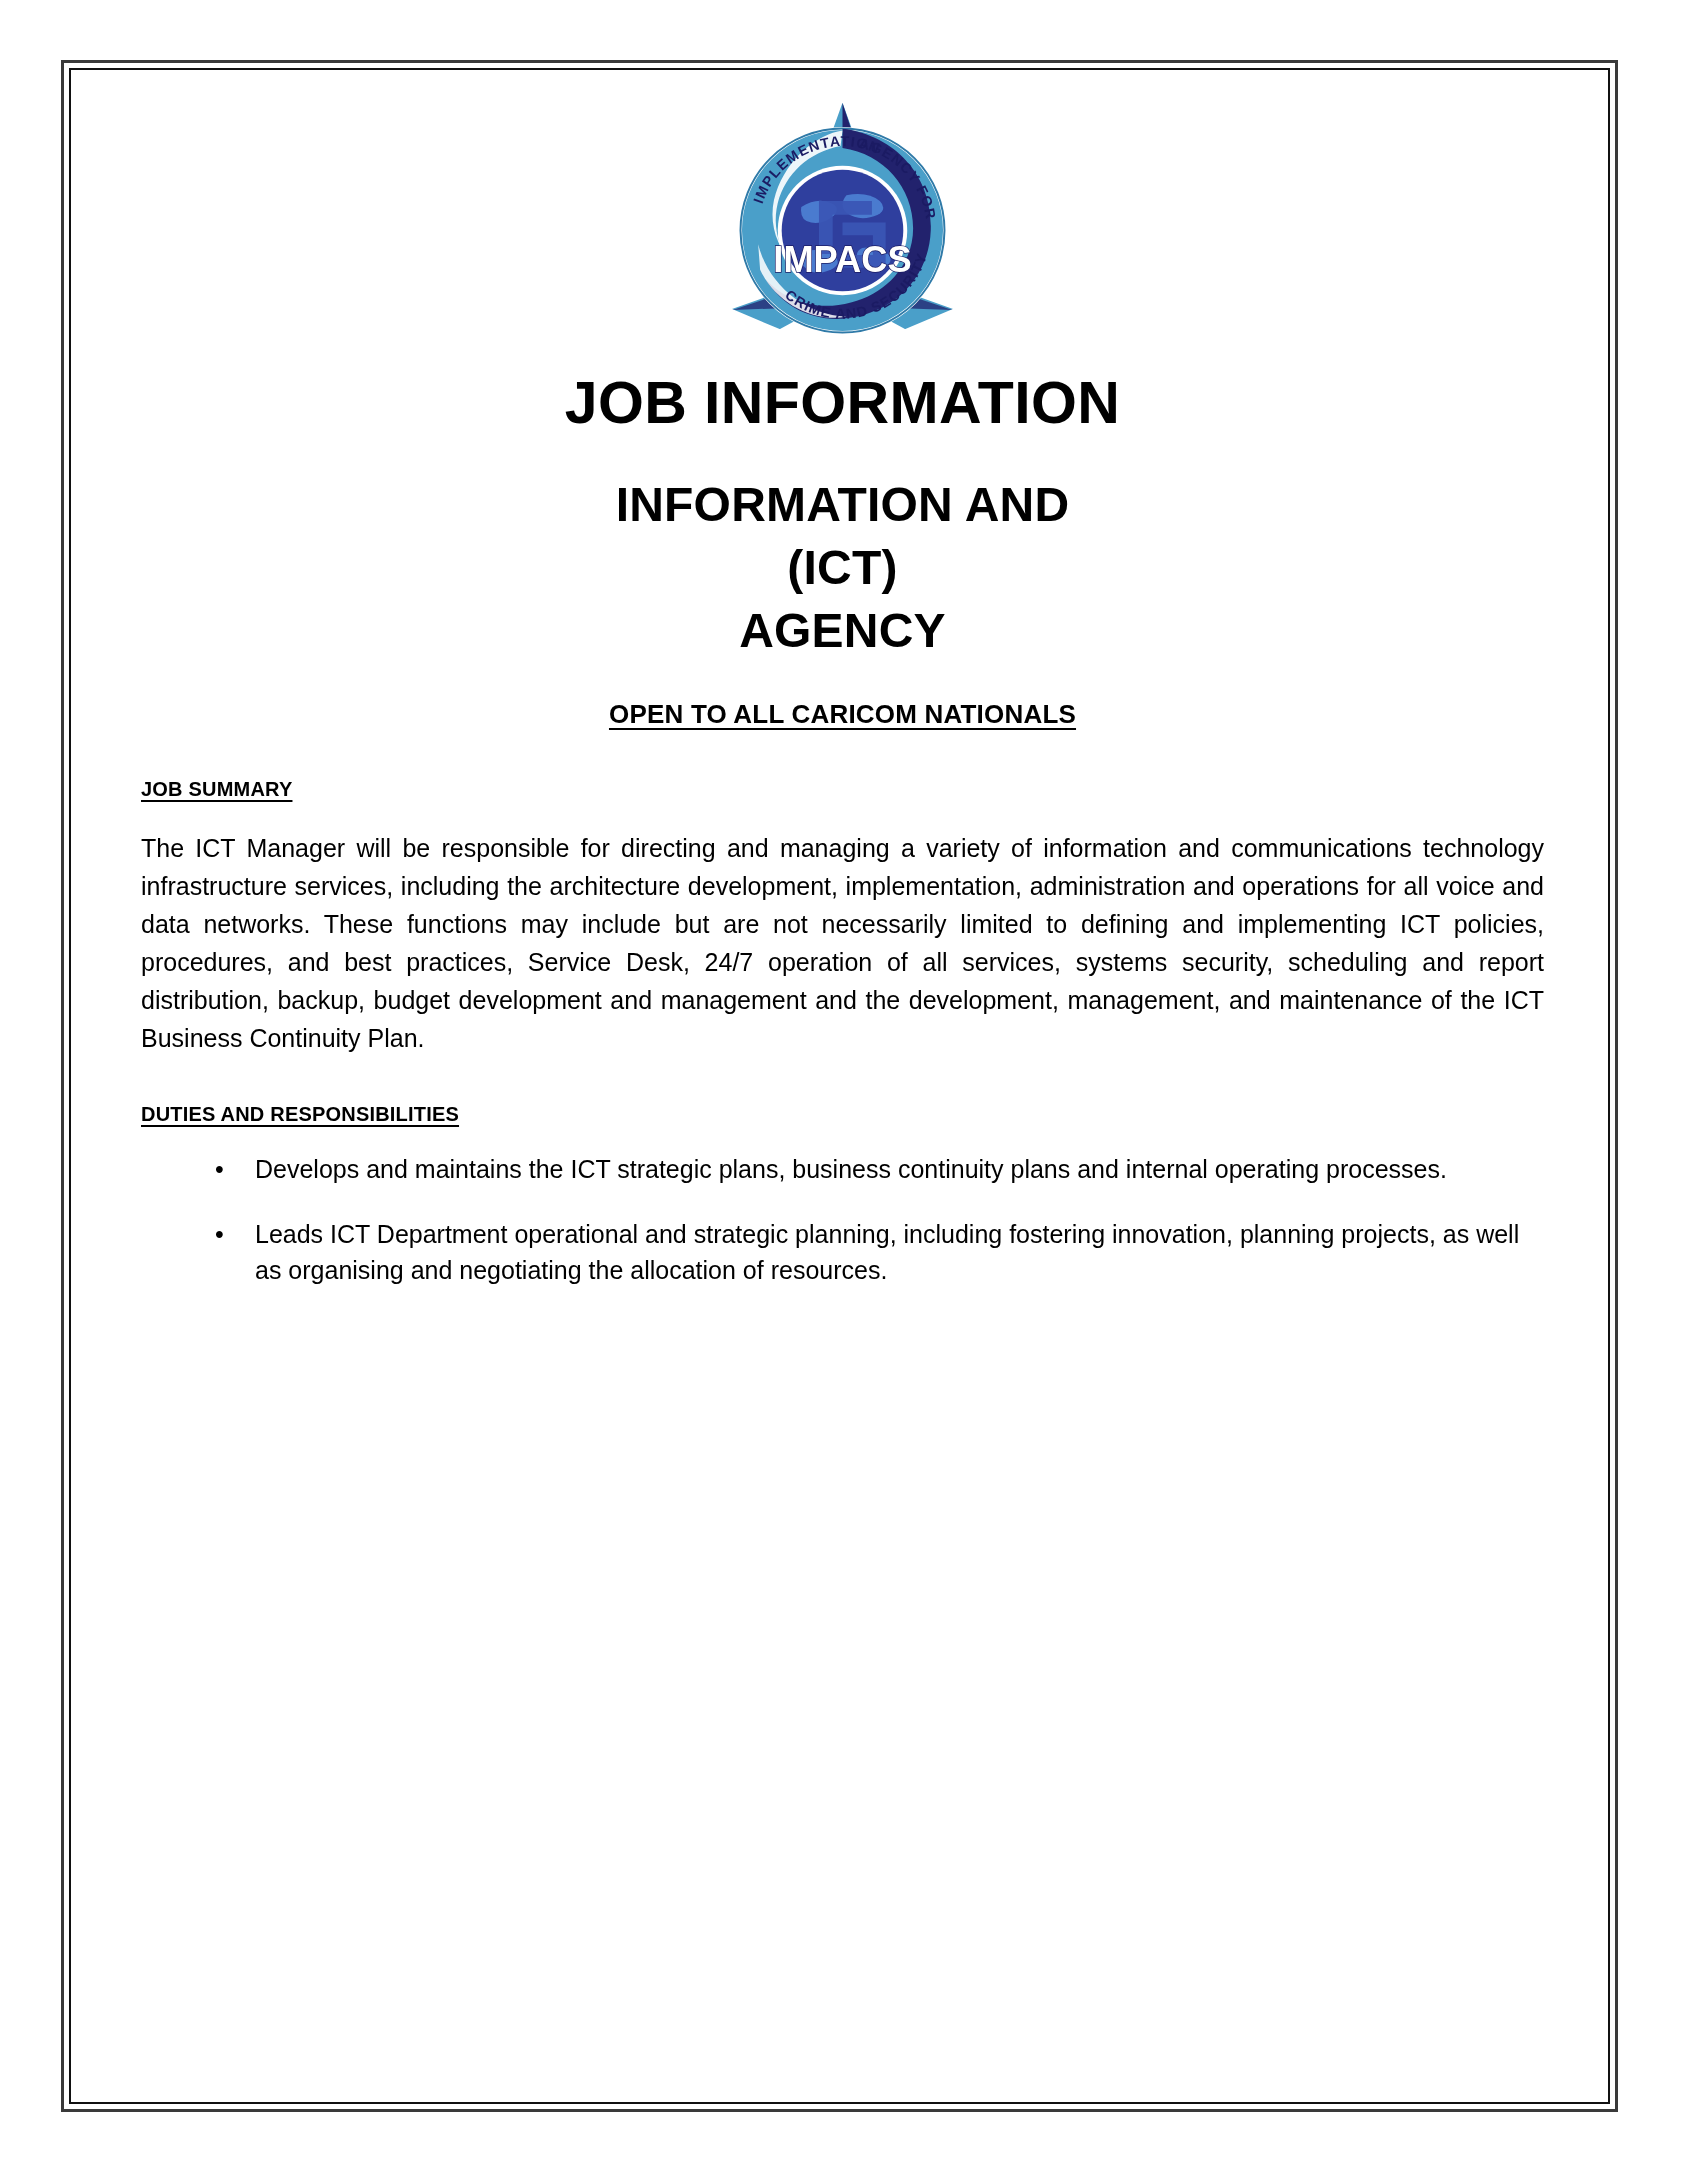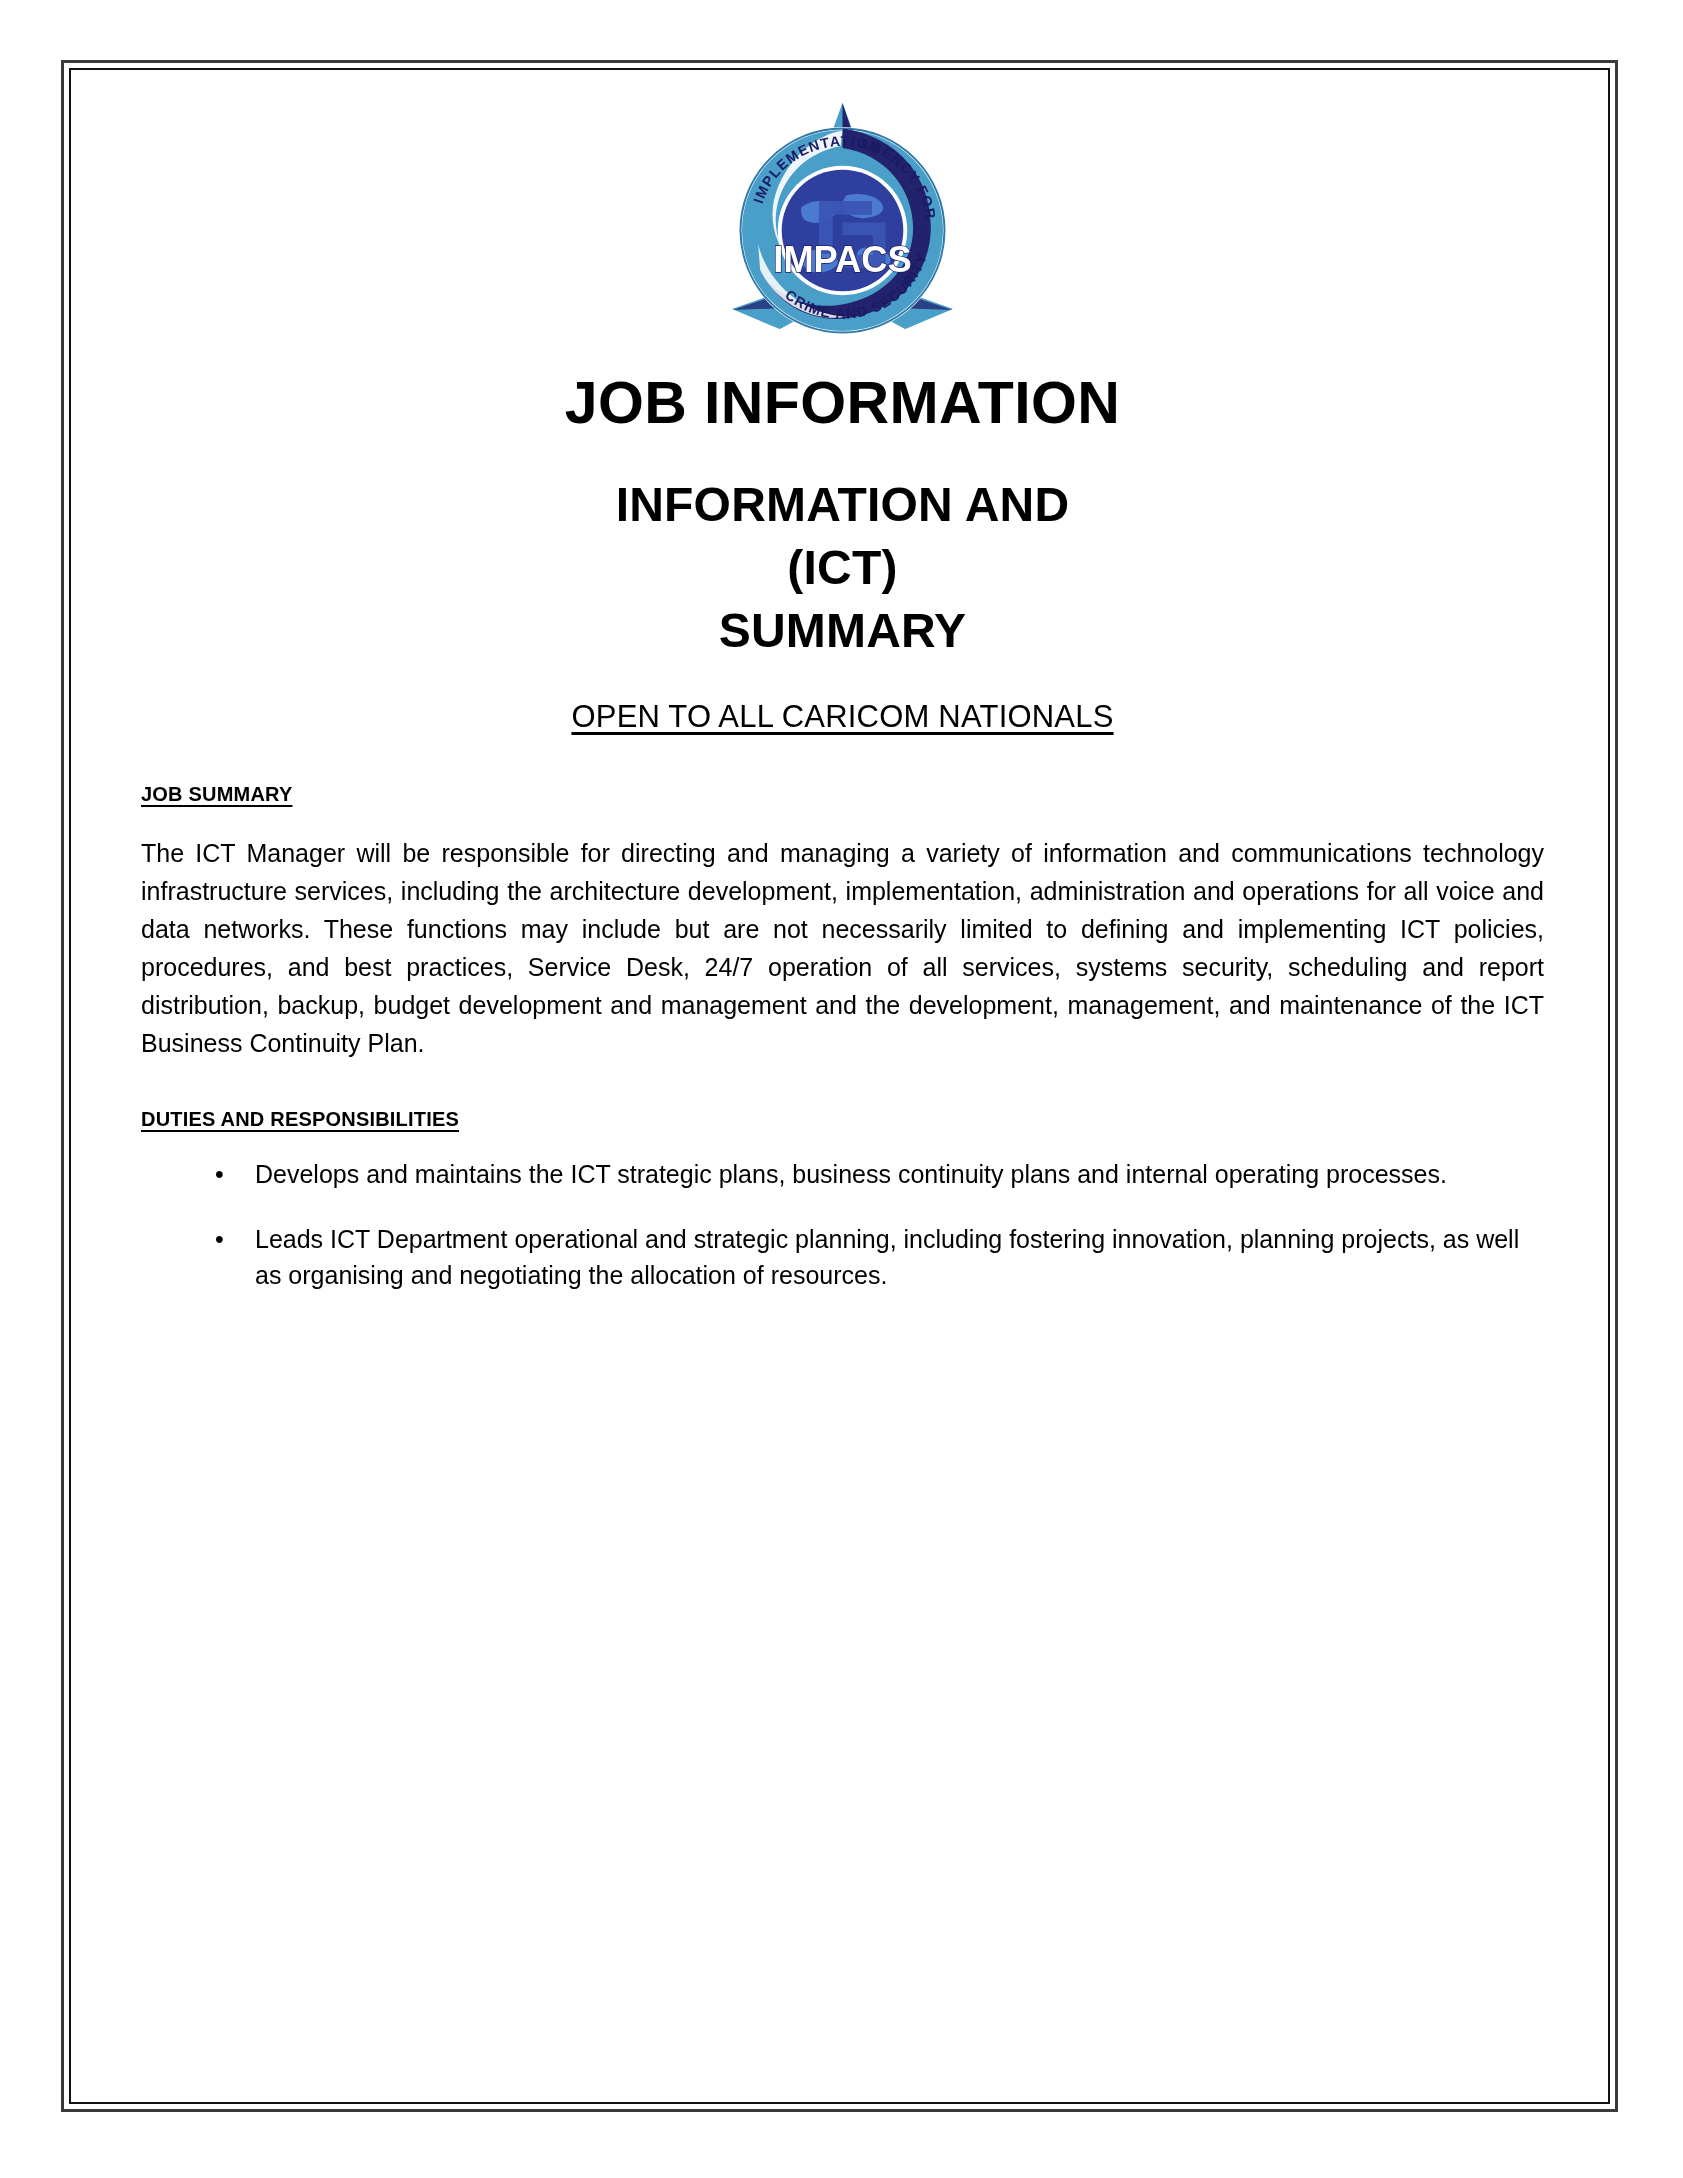--- a/index.html
+++ b/index.html
@@ -88,22 +88,22 @@
   .position-line {
     font-size: 48px;
     font-weight: bold;
     line-height: 1.32;
     letter-spacing: 0.2px;
     font-family: "Liberation Sans", sans-serif;
   }
 
   .open-to-all {
     text-align: center;
-    font-size: 31px;
-    font-weight: normal;
+    font-size: 26px;
+    font-weight: bold;
     text-decoration: underline;
     text-underline-offset: 5px;
     padding-top: 36px;
     letter-spacing: 0.2px;
     font-family: "Liberation Sans", sans-serif;
   }
 
   
   .section {
     padding-top: 0;
@@ -220,21 +220,21 @@
         <text x="130" y="178" text-anchor="middle" font-family="&quot;Liberation Sans&quot;, sans-serif" font-size="37" font-weight="bold" fill="#ffffff" stroke="#1b1b63" stroke-width="1.4" paint-order="stroke">IMPACS</text>
       </svg>
     </div>
 
     <h1 class="doc-title">JOB INFORMATION</h1>
 
 
     <div class="position-block">
       <div class="position-line">INFORMATION AND</div>
       <div class="position-line">(ICT)</div>
-      <div class="position-line">SUMMARY</div>
+      <div class="position-line">AGENCY</div>
     </div>
 
     <div class="open-to-all">OPEN TO ALL CARICOM NATIONALS</div>
 
     <div class="section">
       <div class="section-heading summary-heading">JOB SUMMARY</div>
       <p class="body-para">The ICT Manager will be responsible for directing and managing a variety of information and communications technology infrastructure services, including the architecture development, implementation, administration and operations for all voice and data networks. These functions may include but are not necessarily limited to defining and implementing ICT policies, procedures, and best practices, Service Desk, 24/7 operation of all services, systems security, scheduling and report distribution, backup, budget development and management and the development, management, and maintenance of the ICT Business Continuity Plan.</p>
     </div>
 
     <div class="section">

